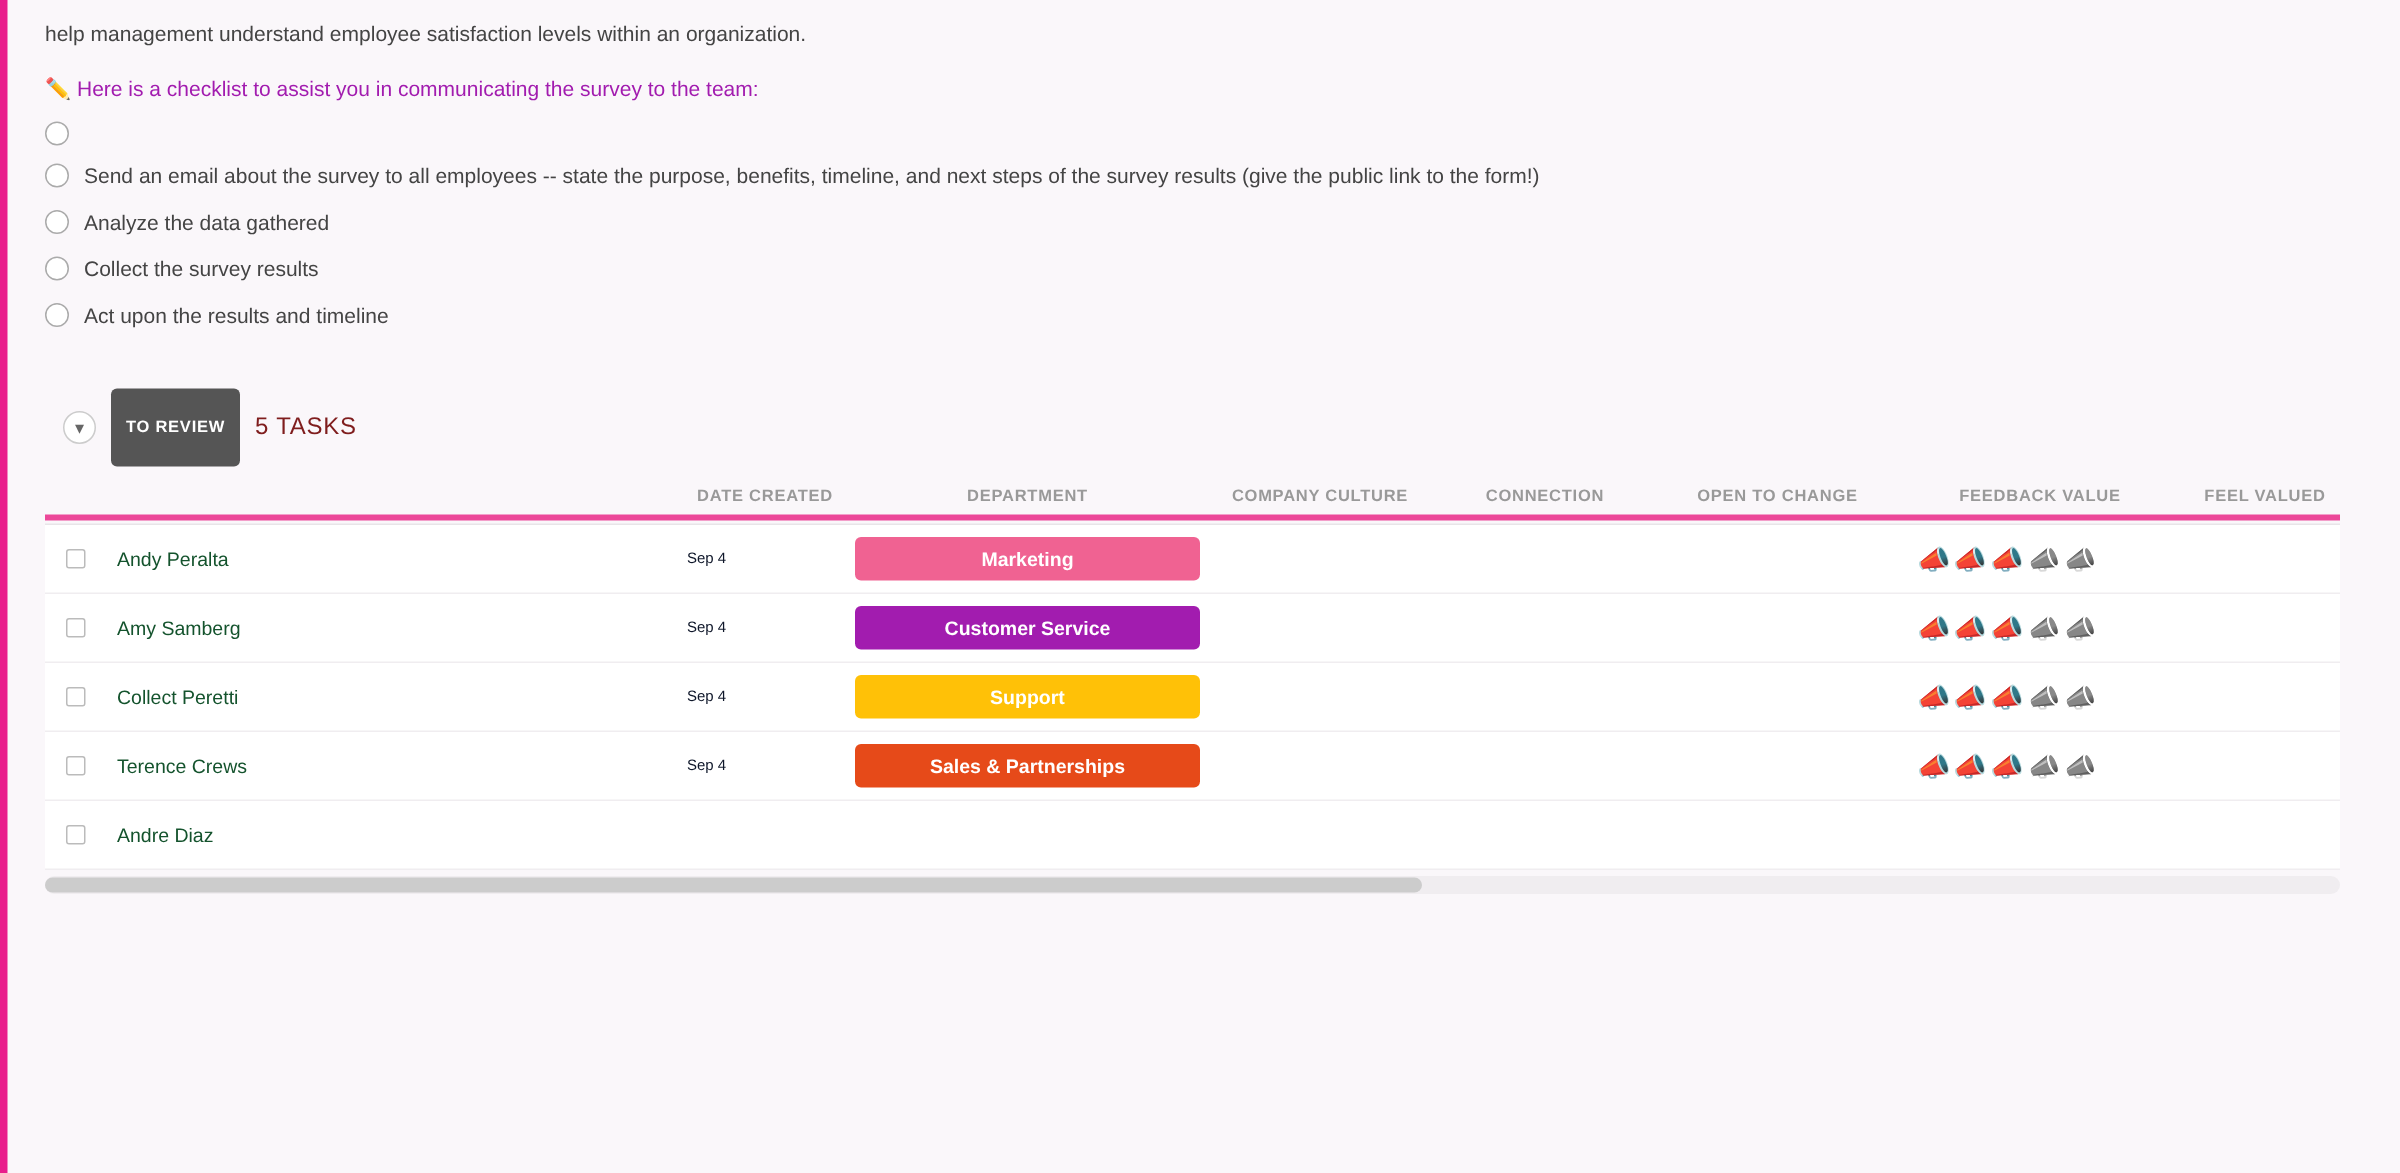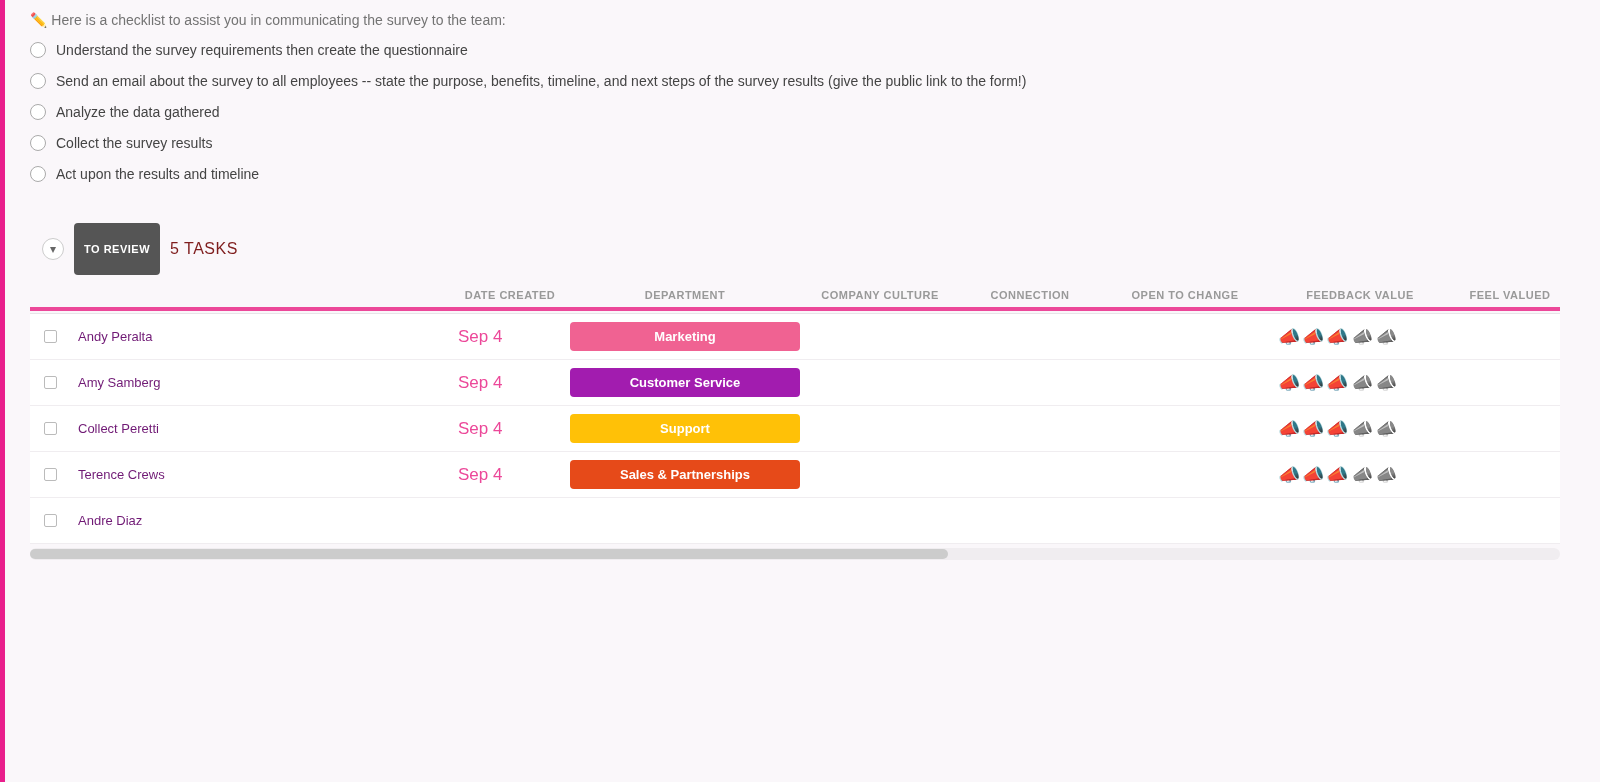--- a/index.html
+++ b/index.html
@@ -31,21 +31,21 @@
     
     .description-text {
       font-size: 14px;
       color: #444;
       margin-bottom: 18px;
       line-height: 1.5;
     }
     
     .checklist-header {
       font-size: 14px;
-      color: #737373;
+      color: #a21caf;
       margin-bottom: 12px;
       display: flex;
       align-items: center;
       gap: 6px;
     }
     .checklist-items {
       list-style: none;
       padding: 0;
       margin-bottom: 30px;
     }
@@ -142,26 +142,26 @@
     }
     .row-checkbox .sq {
       width: 13px;
       height: 13px;
       border: 1.5px solid #bbb;
       background: #fff;
       border-radius: 2px;
     }
     .row-name {
       font-size: 13px;
-      color: #701a75;
+      color: #14532d;
       padding: 0 8px;
     }
     .row-date {
-      font-size: 17px;
-      color: #ec4899;
+      font-size: 10px;
+      color: #0f172a;
       padding: 0 8px;
     }
     .dept-pill {
       display: inline-block;
       color: #fff;
       font-weight: 700;
       font-size: 13px;
       padding: 7px 18px;
       border-radius: 4px;
       text-align: center;
@@ -211,27 +211,27 @@
       border-radius: 5px;
     }
   </style>
 </head>
 <body>
 
 <div class="page-container">
   <div class="left-accent"></div>
   <div class="content-wrapper">
 
+    <p class="description-text">help management understand employee satisfaction levels within an organization.</p>
 
     <div class="checklist-header">✏️ Here is a checklist to assist you in communicating the survey to the team:</div>
 
     <ul class="checklist-items">
       <li class="checklist-item">
         <span class="radio-circle"></span>
-        <span>Understand the survey requirements then create the questionnaire</span>
       </li>
       <li class="checklist-item">
         <span class="radio-circle"></span>
         <span>Send an email about the survey to all employees -- state the purpose, benefits, timeline, and next steps of the survey results (give the public link to the form!)</span>
       </li>
       <li class="checklist-item">
         <span class="radio-circle"></span>
         <span>Analyze the data gathered</span>
       </li>
       <li class="checklist-item">

